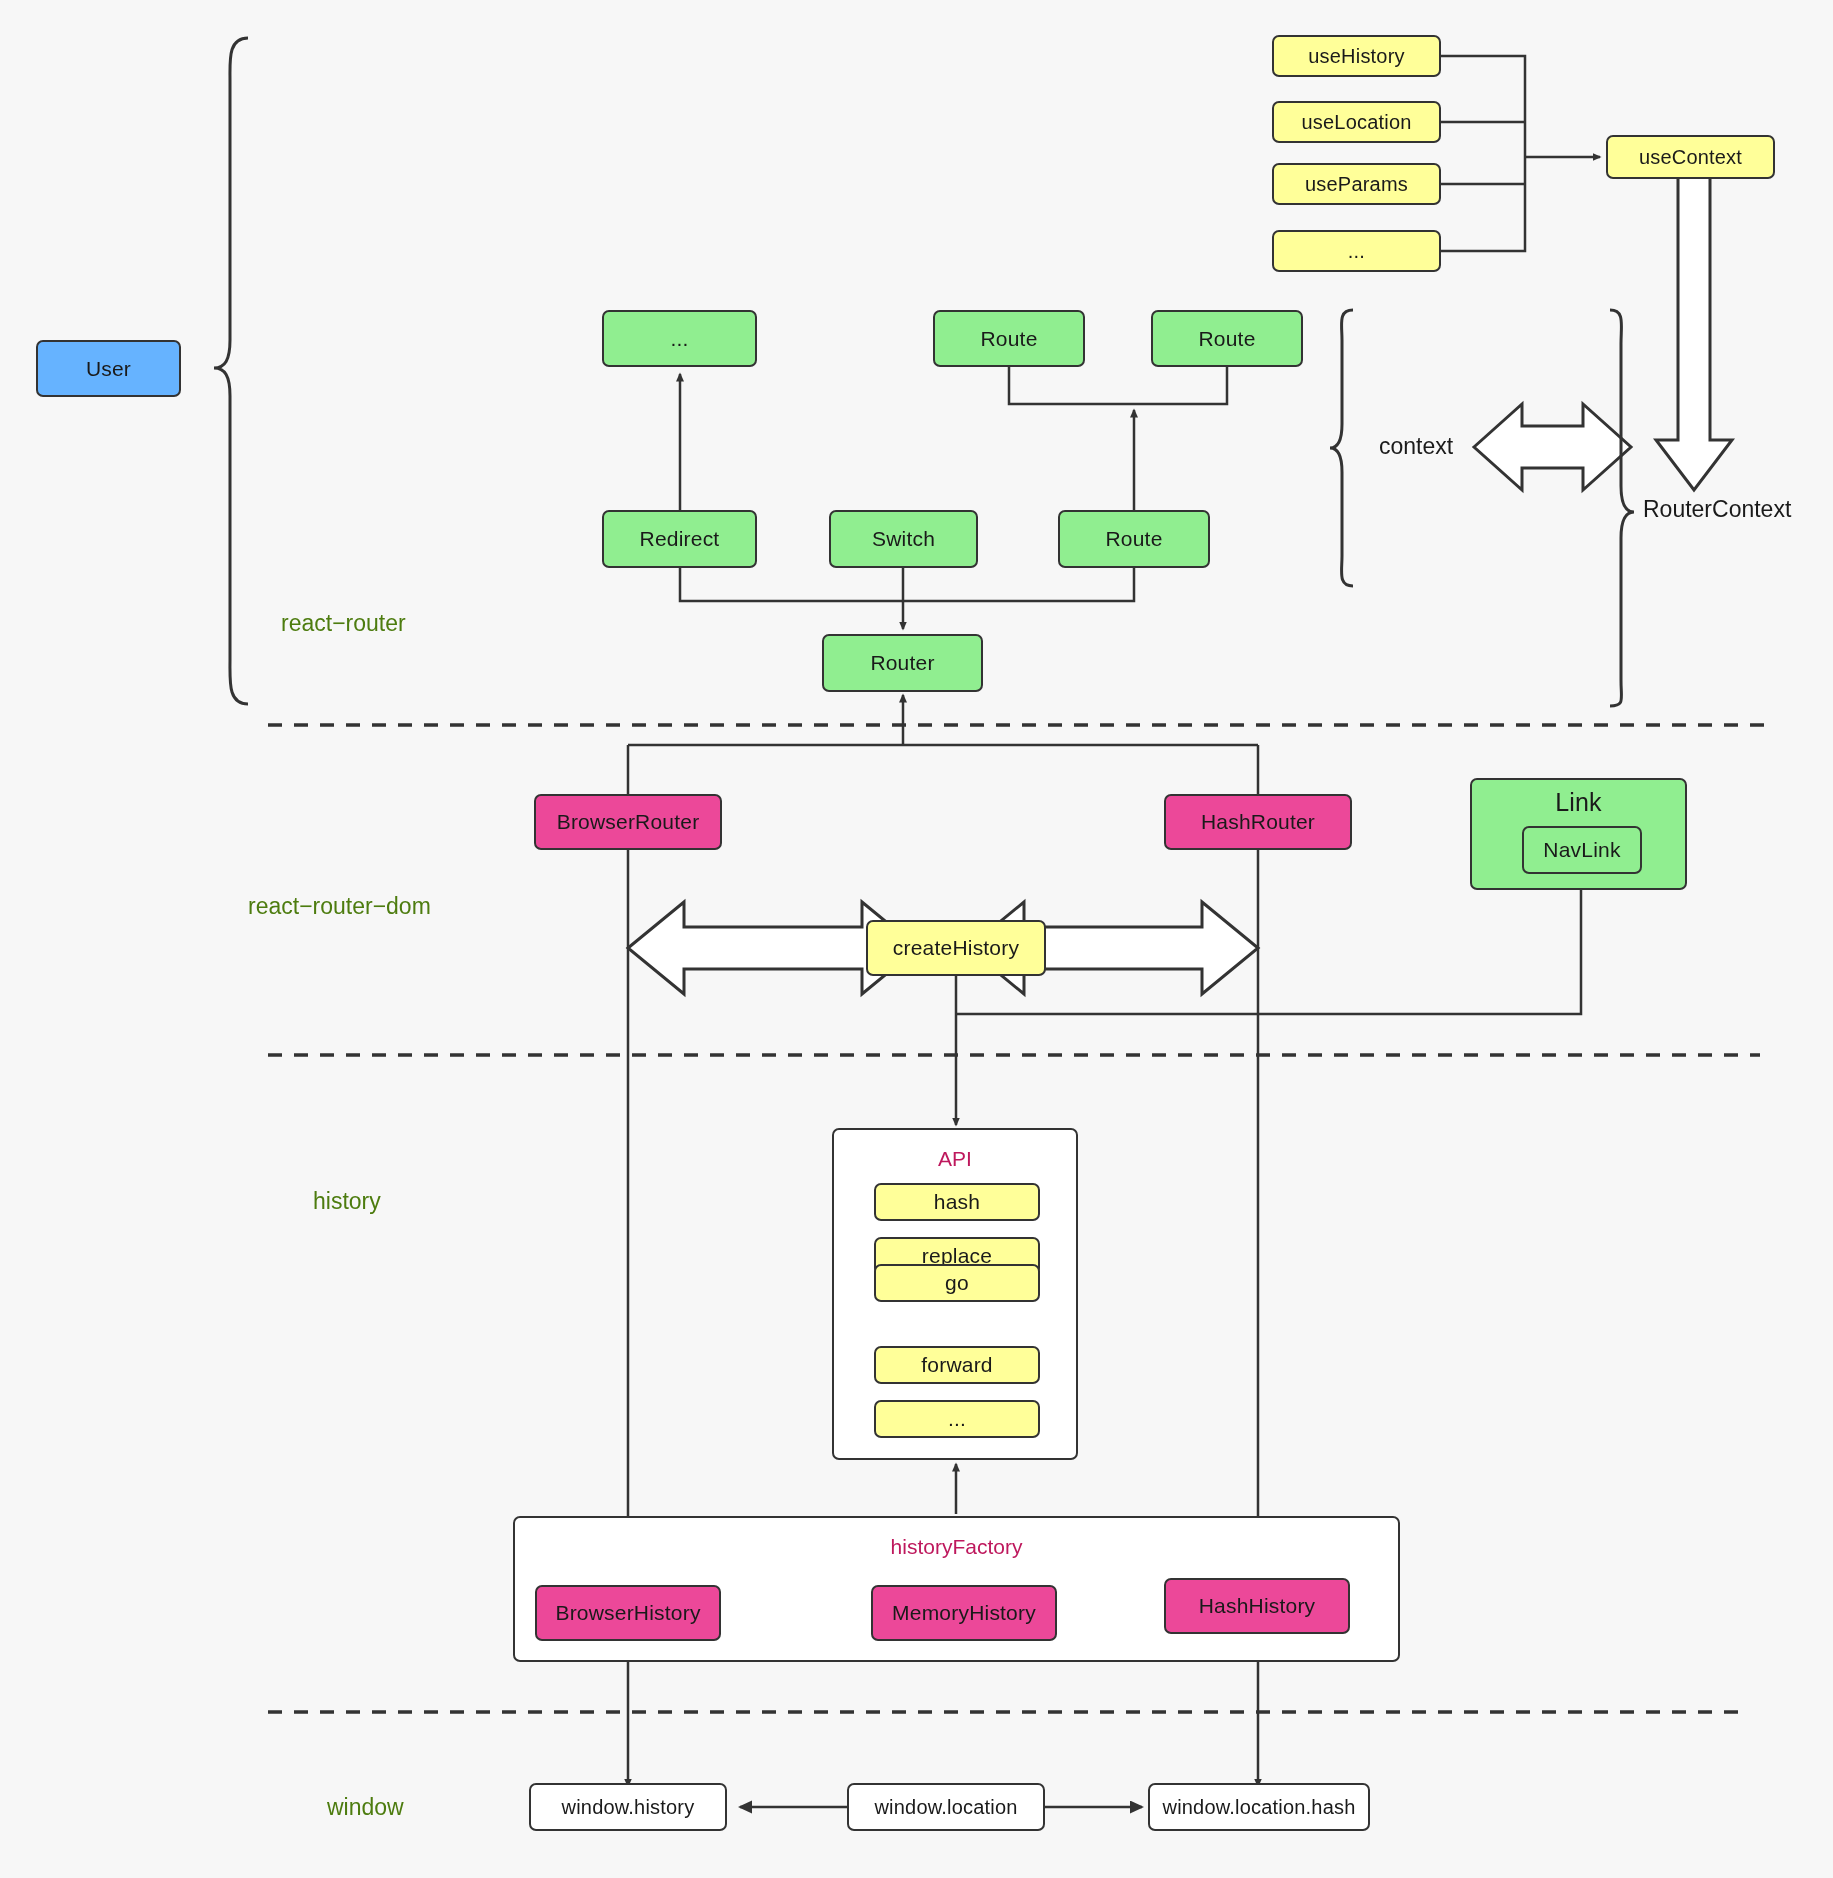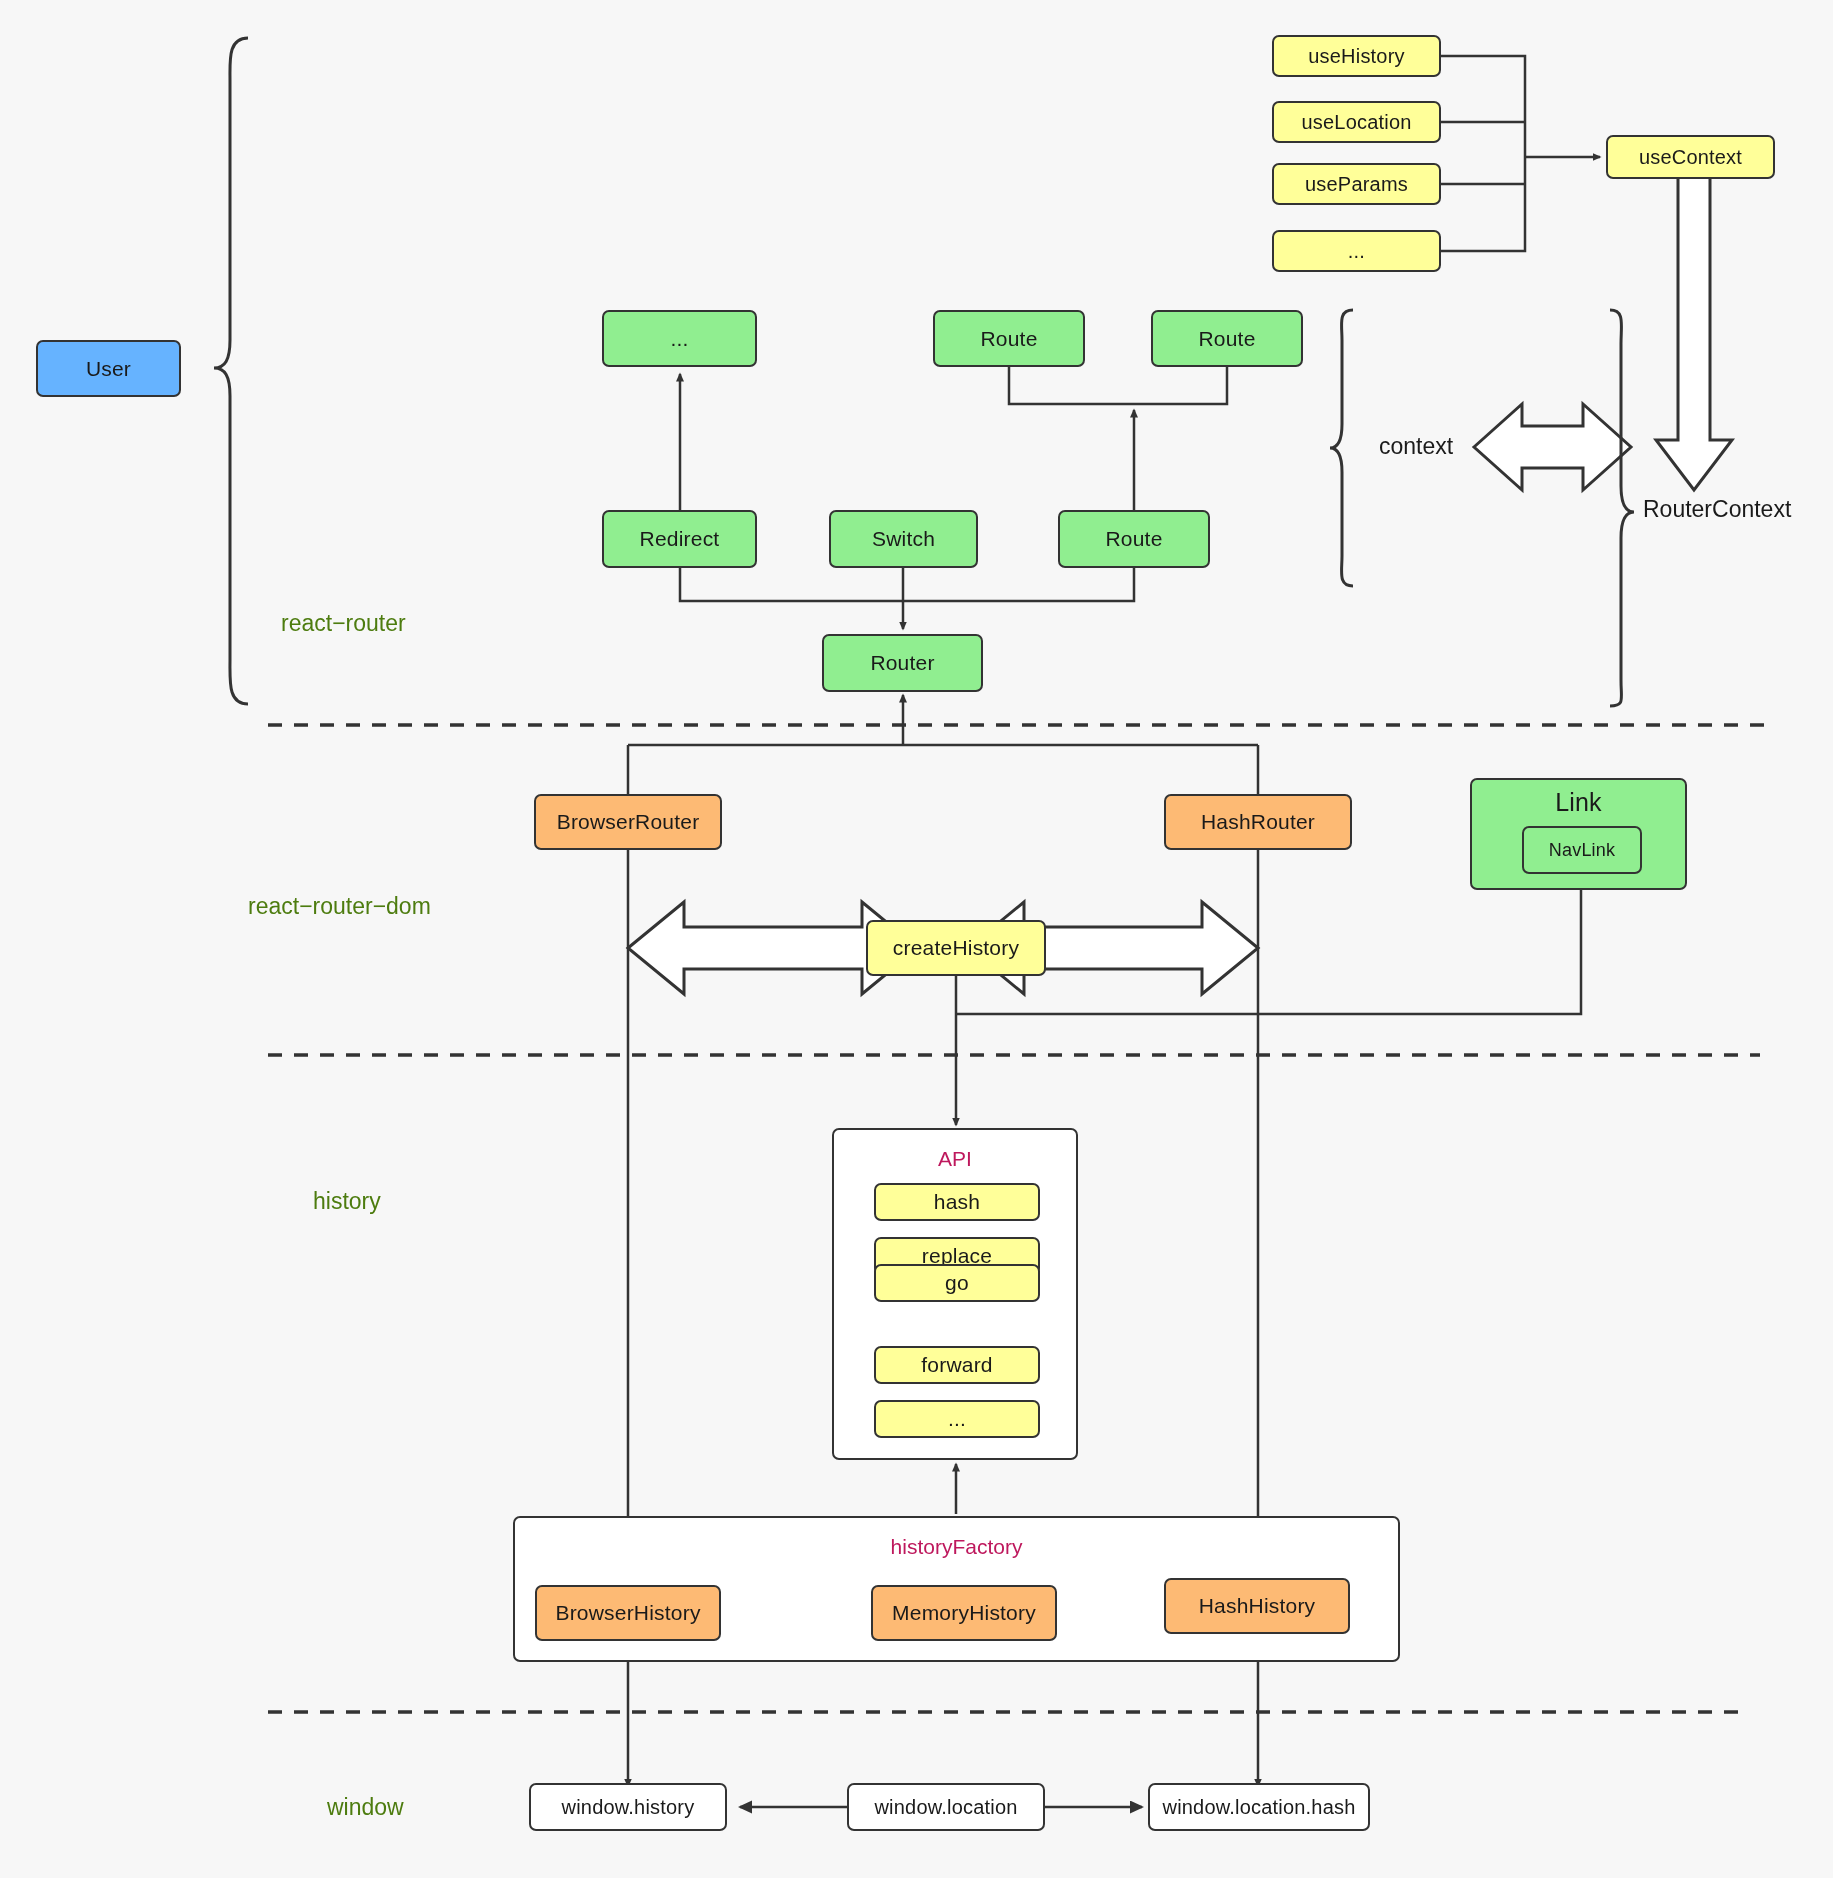--- a/index.html
+++ b/index.html
@@ -4,21 +4,21 @@
 <style>
   html,body{margin:0;padding:0;background:#f7f7f7;}
   body{font-family:"Liberation Sans","DejaVu Sans",sans-serif;}
   #stage{position:relative;width:1833px;height:1878px;background:#f7f7f7;overflow:hidden;}
   #svgroot{position:absolute;left:0;top:0;width:1833px;height:1878px;}
   .node{position:absolute;box-sizing:border-box;border:2.5px solid #333;border-radius:7px;
         display:flex;align-items:center;justify-content:center;text-align:center;
         font-size:21px;color:#1a1a1a;letter-spacing:.2px;z-index:5;}
   .yellow{background:#ffff99;}
   .green{background:#90ee90;}
-  .orange{background:#fdba74;}
+  .orange{background:#ec4899;}
   .blue{background:#66b3ff;}
   .white{background:#ffffff;}
   .group{position:absolute;box-sizing:border-box;border:2.5px solid #333;border-radius:7px;
          background:#ffffff;z-index:4;}
   .grouplabel{position:absolute;font-size:21px;color:#be185d;z-index:6;text-align:center;}
   .layerlabel{position:absolute;font-size:23px;color:#4d7c0f;z-index:6;white-space:nowrap;}
   .plainlabel{position:absolute;font-size:23px;color:#1a1a1a;z-index:6;white-space:nowrap;}
 </style>
 </head>
 <body>
@@ -152,21 +152,21 @@
   </div>
   <div class="node orange" style="left:1164px;top:794px;width:188px;height:56px;">
     <span>HashRouter</span>
   </div>
   <div class="node yellow" style="left:866px;top:920px;width:180px;height:56px;z-index:7;">
     <span>createHistory</span>
   </div>
 
   <div class="node green" style="left:1470px;top:778px;width:217px;height:112px;display:block;">
     <div style="text-align:center;padding-top:8px;font-size:25px;">Link</div>
-    <div class="node green" style="left:50px;top:46px;width:120px;height:48px;font-size:18px;">
+    <div class="node green" style="left:50px;top:46px;width:120px;height:48px;font-size:21px;">
       <span>NavLink</span>
     </div>
   </div>
 
   <div class="group" style="left:832px;top:1128px;width:246px;height:332px;"></div>
   <div class="grouplabel" style="left:832px;top:1147px;width:246px;">API</div>
   <div class="node yellow" style="left:874px;top:1183px;width:166px;height:38px;">
     <span>hash</span>
   </div>
   <div class="node yellow" style="left:874px;top:1237px;width:166px;height:38px;">

